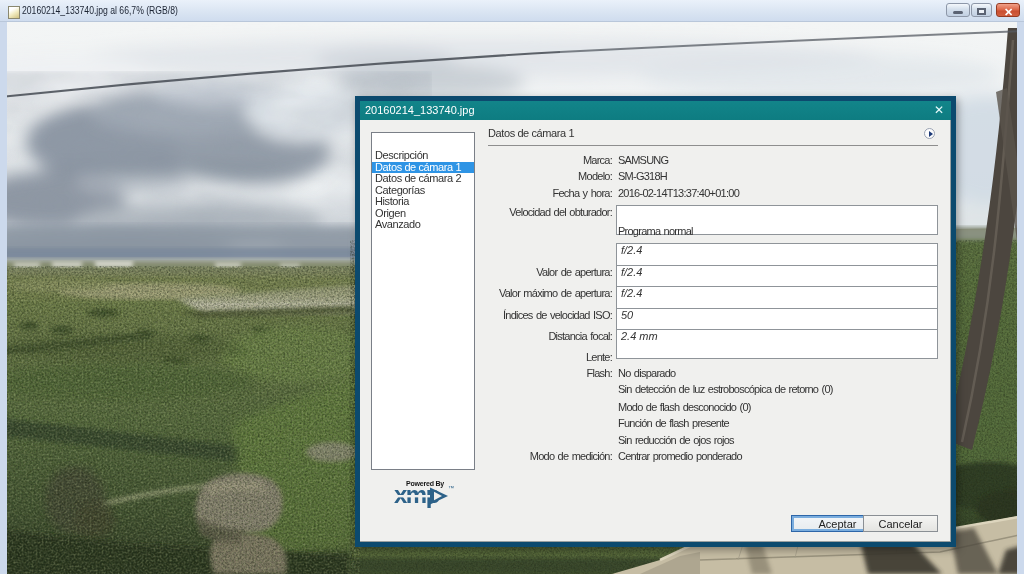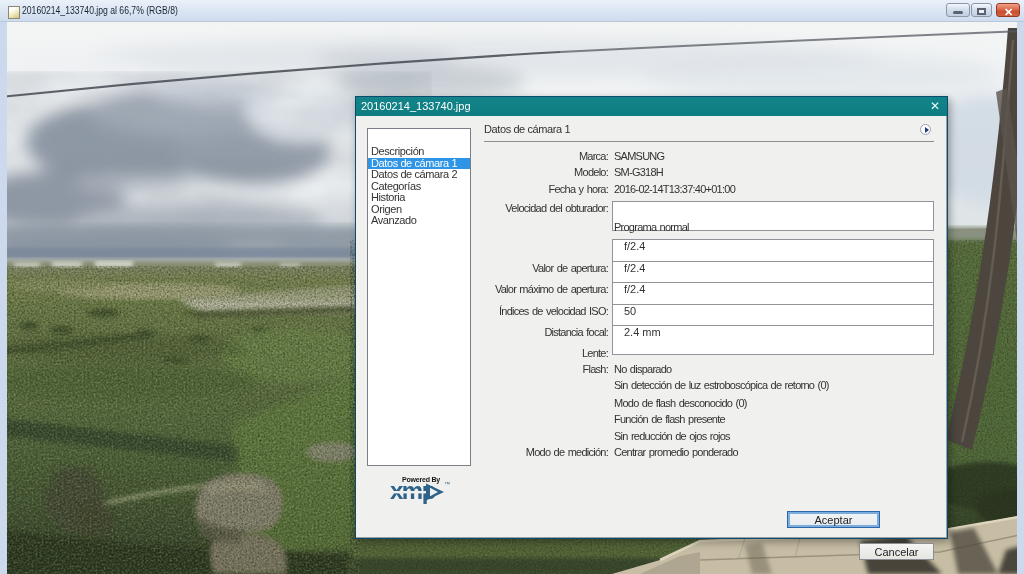--- a/index.html
+++ b/index.html
@@ -19,47 +19,47 @@
   #bclose{left:996px;width:24px;background:linear-gradient(#f0a088,#dd6a4c 45%,#c94f31 60%,#d2603f);border-color:#953a22;}
   #bmin i{position:absolute;left:6px;top:7px;width:10px;height:3px;background:#5b6373;border-radius:2px;display:block;}
   #bmax i{position:absolute;left:5px;top:4px;width:5px;height:3px;border:2px solid #5b6373;background:#eef2f8;display:block;}
   #bclose i{position:absolute;left:7px;top:2px;display:block;color:#fff;font-size:11px;font-weight:bold;font-style:normal;}
   #photo{position:absolute;left:0;top:21px;}
   #lborder{position:absolute;left:0;top:21px;width:7px;height:553px;background:#ccd9ec;}
   #rborder{position:absolute;left:1017px;top:21px;width:7px;height:553px;background:#ccd9ec;}
 
   
   #dlg{position:absolute;left:355px;top:96px;width:591px;height:441px;
-    background:#f0f0ee;border:1px solid #0c4a6e;box-shadow:inset -1px -1px 0 #9aa0a0,2px 3px 8px rgba(0,0,0,.35);
+    background:#f0f0ee;border:5px solid #0c4a6e;box-shadow:inset -1px -1px 0 #9aa0a0,2px 3px 8px rgba(0,0,0,.35);
     font-size:11px;color:#333;}
   #dtitle{position:absolute;left:0;top:0;width:100%;height:19px;
     background:linear-gradient(#12858a,#0e7c81);color:#fff;}
   #dtitle .t{position:absolute;left:5px;top:3px;font-size:11px;}
   #dx{position:absolute;right:7px;top:2px;font-size:12px;color:#e8fbfb;}
   #lb{position:absolute;left:11px;top:31px;width:104px;height:338px;background:#fff;
     border:1px solid #7a7f87;box-sizing:border-box;padding-top:17px;}
   #lb div{height:11.5px;line-height:11.5px;padding-left:3px;white-space:nowrap;letter-spacing:-0.4px;}
   #lb .sel{background:#2e94e5;color:#fff;}
   #hdr{position:absolute;left:128px;top:26px;letter-spacing:-0.4px;}
   #sep{position:absolute;left:128px;top:44px;width:450px;height:1px;background:#8e8e8e;}
   #arrbtn{position:absolute;left:564px;top:27px;width:11px;height:11px;border-radius:50%;
     border:1px solid #9aa2b2;background:#fdfdfd;box-sizing:border-box;}
   #arrbtn i{position:absolute;left:4px;top:2px;width:0;height:0;display:block;
     border-left:4px solid #1d3a77;border-top:3px solid transparent;border-bottom:3px solid transparent;}
   .lab{position:absolute;left:0;width:252px;text-align:right;height:14px;line-height:14px;white-space:nowrap;letter-spacing:-0.75px;word-spacing:1px;}
   .val{position:absolute;left:258px;height:14px;line-height:14px;white-space:nowrap;letter-spacing:-0.75px;word-spacing:1px;}
   .inp{position:absolute;left:256px;width:322px;height:30px;line-height:13px;
-    background:#fff;border:1px solid #8f9499;box-sizing:border-box;padding-left:11px;}
+    background:#fff;border:1px solid #8f9499;box-sizing:border-box;padding-left:4px;font-style:italic;}
   #xmplogo{position:absolute;left:32px;top:376px;width:64px;height:36px;}
   .btn{position:absolute;top:414px;height:17px;text-align:center;line-height:16px;
     font-size:11px;color:#222;box-sizing:border-box;}
   #bok{left:431px;width:93px;background:linear-gradient(#f2f5f8,#e7ebee);
     border:1px solid #2e66a8;box-shadow:inset 0 0 0 2px #7aadde;}
   #bcancel{left:503px;width:75px;background:linear-gradient(#f5f5f3,#e4e4e1);
-    border:1px solid #8a8f94;margin-top:32px;}
+    border:1px solid #8a8f94;}
 </style>
 </head>
 <body>
 
 <svg id="photo" width="1024" height="553" viewBox="0 21 1024 553">
   <defs>
     <linearGradient id="skyg" x1="0" y1="21" x2="0" y2="270" gradientUnits="userSpaceOnUse">
       <stop offset="0" stop-color="#f3f5f5"></stop>
         <stop offset="1" stop-color="#e9edf0"></stop>
     </linearGradient>

